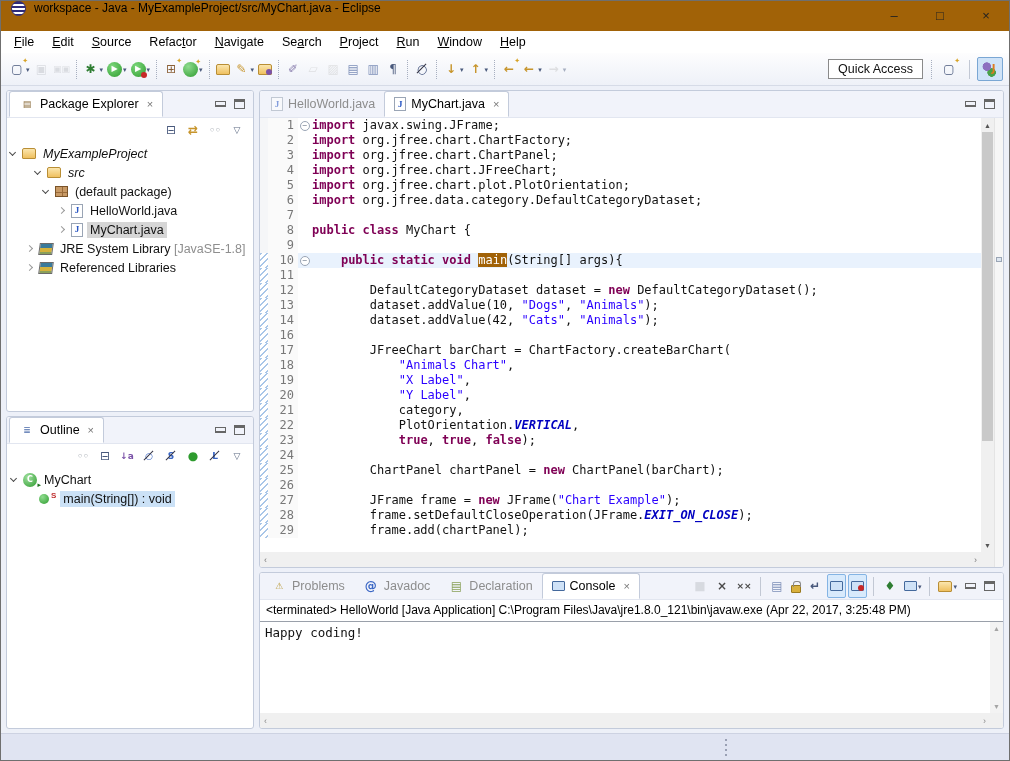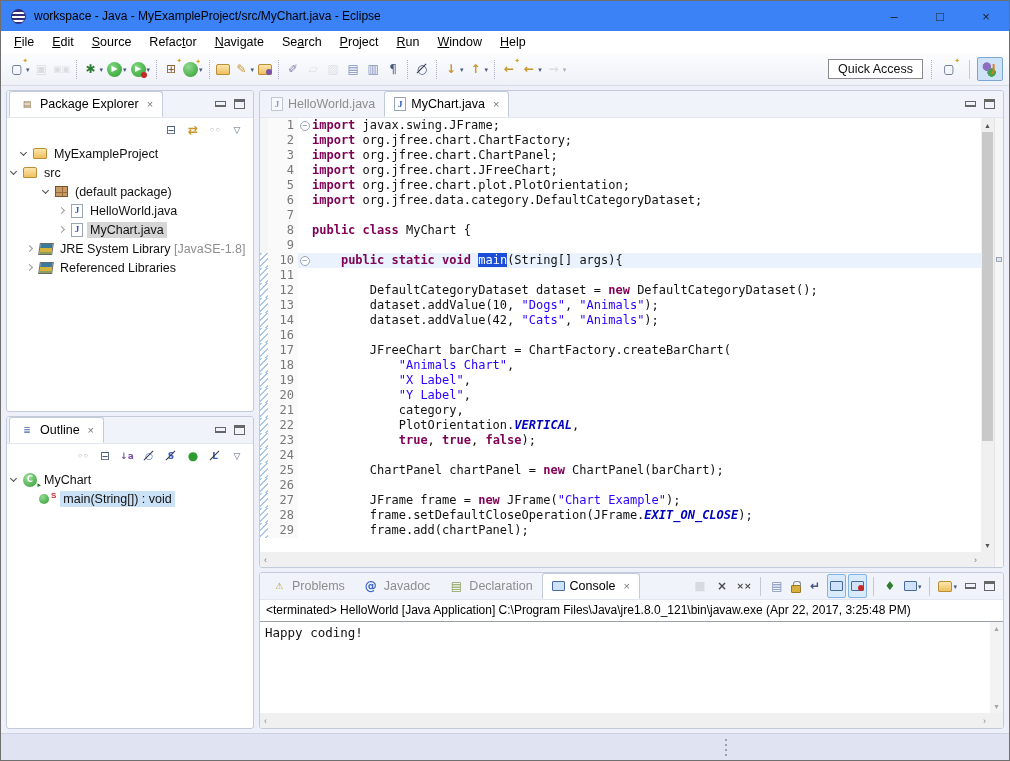--- a/index.html
+++ b/index.html
@@ -1,21 +1,21 @@
 <!DOCTYPE html>
 <html><head>
 <meta charset="utf-8">
 <style>
   *{box-sizing:border-box;margin:0;padding:0}
   html,body{background:#fff}
   body{font-family:"Liberation Sans",sans-serif;font-size:12.5px;color:#111}
   .app{width:1010px;height:761px;border:1px solid #6f6f6f;display:flex;flex-direction:column;background:#edf0f8;overflow:hidden}
 
   
-  .titlebar{height:30px;background:#3b82f6;display:flex;align-items:center;flex:0 0 auto}
+  .titlebar{height:30px;background:#a16207;display:flex;align-items:flex-start;flex:0 0 auto}
   .logo{width:15px;height:15px;border-radius:50%;background:repeating-linear-gradient(180deg,#2f2b7a 0 2.5px,#fff 2.5px 4px);border:1px solid #2f2b7a;margin:0 8px 0 10px}
   .wtitle{font-size:12px;color:#000;flex:1 1 auto;white-space:nowrap;overflow:hidden}
   .wbtn{width:46px;height:29px;display:flex;align-items:center;justify-content:center;font-size:13px;color:#222;cursor:default}
 
   
   .menubar{height:22px;background:#fff;display:flex;align-items:center;padding-left:4px;flex:0 0 auto}
   .menu-item{padding:2px 9px;color:#000;cursor:default}
   .menu-item u{text-decoration:underline}
 
   
@@ -87,21 +87,21 @@
   .cl.inrange .rng{background:repeating-linear-gradient(135deg,#a9c6e8 0 1.5px,#fff 1.5px 4.5px)}
   .cl .ln{width:30px;flex:0 0 auto;text-align:right;padding-right:4px;color:#787878;background:#fafafa}
   .cl .fld{width:14px;flex:0 0 auto;display:flex;align-items:center;justify-content:center}
   .cl .code{flex:1 1 auto}
   .cl.cur .fld,.cl.cur .code{background:#e9f2fd}
   .fmark{width:10px;height:10px;border:1px solid #9aa5b5;border-radius:50%;background:#fff;color:#7a8595;font-size:8px;line-height:8px;text-align:center}
   .sK{color:#7f0055;font-weight:bold}
   .sS{color:#2a00ff}
   .sM{}
   .sF{color:#0000c0;font-style:italic;font-weight:bold}
-  .sSel{background:#1d4ed8;color:#fff}
+  .sSel{background:#a16207;color:#fff}
   .vscroll{grid-column:2;grid-row:1;background:#f0f0f0;display:flex;flex-direction:column;align-items:center}
   .vscroll .arr{height:14px;display:flex;align-items:center;justify-content:center;font-size:7px;color:#555;width:100%}
   .vscroll .track{flex:1 1 auto;width:100%;position:relative}
   .vthumb{position:absolute;left:1px;right:1px;background:#c9c9c9}
   .overview{grid-column:3;grid-row:1/3;background:#f6f6f6;position:relative;border-left:1px solid #e4e4e4}
   .ovmark{position:absolute;left:1px;width:6px;height:5px;border:1px solid #9aa5b5;background:#dde6f0}
   .hscroll{grid-column:1;grid-row:2;background:#f0f0f0;display:flex;align-items:center;justify-content:space-between;padding:0 4px;font-size:9px;color:#777}
   .corner{grid-column:2;grid-row:2;background:#f0f0f0}
 
   
@@ -273,26 +273,26 @@
               <span class="ic bold" style="color: rgb(199, 149, 44);">⇄</span>
             </span>
             <span class="tb">
               <span class="ic sm bold" style="color: rgb(154, 160, 168);">◦◦</span>
             </span>
             <span class="tb">
               <span class="ic sm" style="color: rgb(90, 104, 128);">▽</span>
             </span>
           </div>
         <div class="tree" id="pe-tree">
-            <div class="trow" style="padding-left: 14px;">
+            <div class="trow" style="padding-left: 3px; font-style: italic;">
               <span class="chev"></span>
               <span class="ic fold"></span>
               <span class="lbl">MyExampleProject</span>
             </div>
-            <div class="trow" style="padding-left: 4px;">
+            <div class="trow" style="padding-left: 28px; font-style: italic;">
               <span class="chev"></span>
               <span class="ic fold"></span>
               <span class="lbl">src</span>
             </div>
             <div class="trow" style="padding-left: 36px;">
               <span class="chev"></span>
               <span class="ic pkg"></span>
               <span class="lbl">(default package)</span>
             </div>
             <div class="trow" style="padding-left: 52px;">

